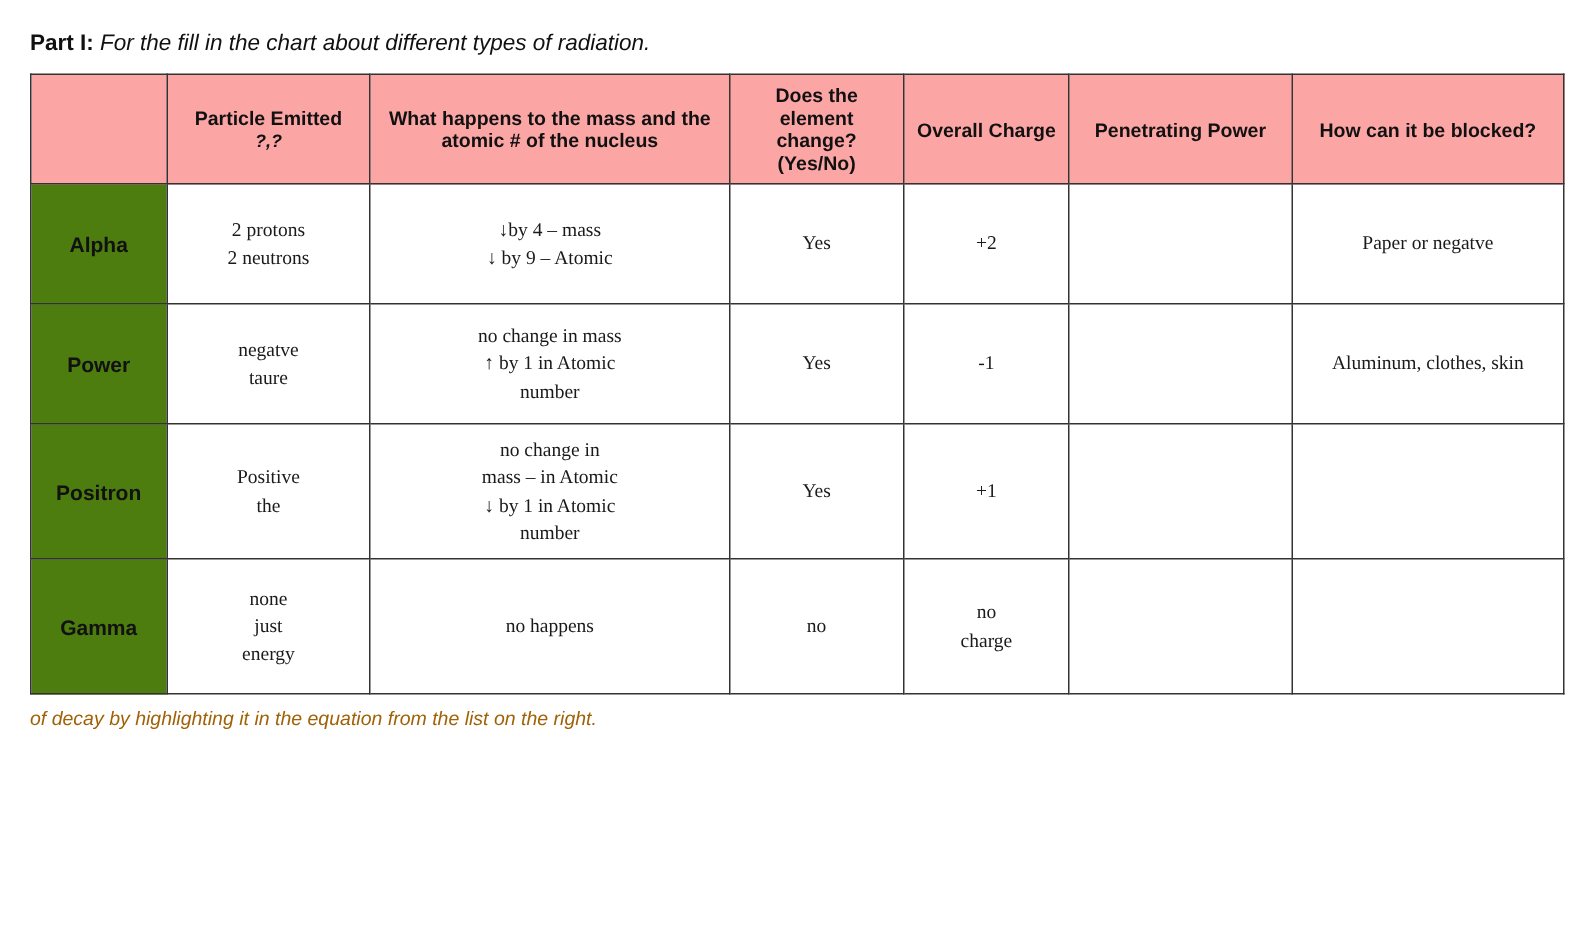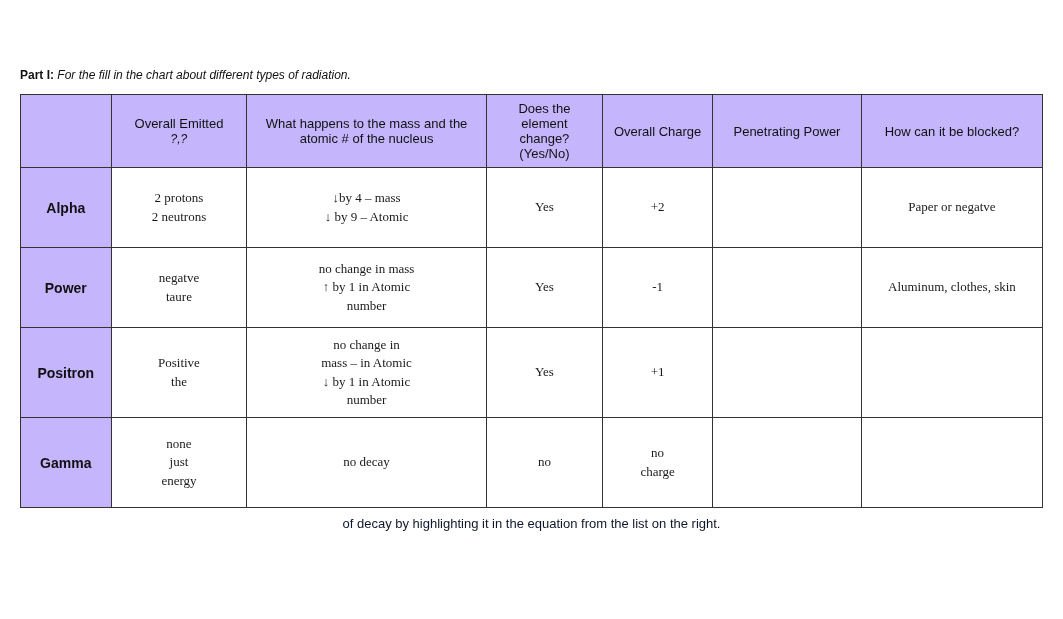--- a/index.html
+++ b/index.html
@@ -4,65 +4,64 @@
   <style>
     * { box-sizing: border-box; margin: 0; padding: 0; }
     body {
       background: #fff;
       font-family: Arial, sans-serif;
       padding: 20px;
       width: 1063px;
       min-height: 619px;
     }
     .part-label {
-      font-size: 12px;
+      font-size: 15px;
       margin-bottom: 12px;
       color: #111;
-      margin-top: 48px;
     }
     .part-label strong {
       font-weight: bold;
     }
     table {
       border-collapse: collapse;
       width: 100%;
       table-layout: fixed;
     }
     th, td {
       border: 1.5px solid #333;
       padding: 6px 8px;
       vertical-align: middle;
       font-size: 13px;
       color: #111;
     }
     th {
       text-align: center;
-      font-weight: normal;
-      background: #c4b5fd;
+      font-weight: bold;
+      background: #fca5a5;
       font-size: 13px;
     }
     td {
       text-align: center;
     }
     td.row-label {
       font-weight: bold;
       font-size: 14px;
-      background: #c4b5fd;
+      background: #4d7c0f;
     }
     .handwritten {
       font-family: 'Comic Sans MS', 'Segoe Print', cursive;
       font-size: 13px;
       line-height: 1.4;
       color: #1a1a1a;
     }
     .footer-note {
+      font-style: italic;
       font-size: 13px;
       margin-top: 8px;
-      color: #0f172a;
-      text-align: center;
+      color: #a16207;
     }
     col.col-rowlabel { width: 70px; }
     col.col-particle { width: 105px; }
     col.col-whathappens { width: 185px; }
     col.col-does { width: 90px; }
     col.col-overall { width: 85px; }
     col.col-penetrating { width: 115px; }
     col.col-howblocked { width: 140px; }
   </style>
 </head>
@@ -80,21 +79,21 @@
     <col class="col-whathappens">
     <col class="col-does">
     <col class="col-overall">
     <col class="col-penetrating">
     <col class="col-howblocked">
   </colgroup>
   <thead>
     <tr>
       <th></th>
       <th>
-        <span>Overall Emitted</span><br>
+        <span>Particle Emitted</span><br>
         <span style="font-size:12px;font-style:italic;">?,?</span>
       </th>
       <th>What happens to the mass and the atomic # of the nucleus</th>
       <th>Does the element change? (Yes/No)</th>
       <th>Overall Charge</th>
       <th>Penetrating Power</th>
       <th>How can it be blocked?</th>
     </tr>
   </thead>
   <tbody id="table-body">
@@ -132,21 +131,21 @@
       <td><span class="handwritten">Yes</span></td>
       <td><span class="handwritten" style="white-space:pre-line">+1</span></td>
       <td><span class="handwritten"></span></td>
       <td><span class="handwritten" style="white-space:pre-line"></span></td>
     </tr>
       <tr>
       <td class="row-label" style="height:90px">Gamma</td>
       <td><span class="handwritten" style="white-space:pre-line">none
 just
 energy</span></td>
-      <td><span class="handwritten" style="white-space:pre-line">no decay</span></td>
+      <td><span class="handwritten" style="white-space:pre-line">no happens</span></td>
       <td><span class="handwritten">no</span></td>
       <td><span class="handwritten" style="white-space:pre-line">no
 charge</span></td>
       <td><span class="handwritten"></span></td>
       <td><span class="handwritten" style="white-space:pre-line"></span></td>
     </tr>
     </tbody>
 </table>
 
 <p class="footer-note">

